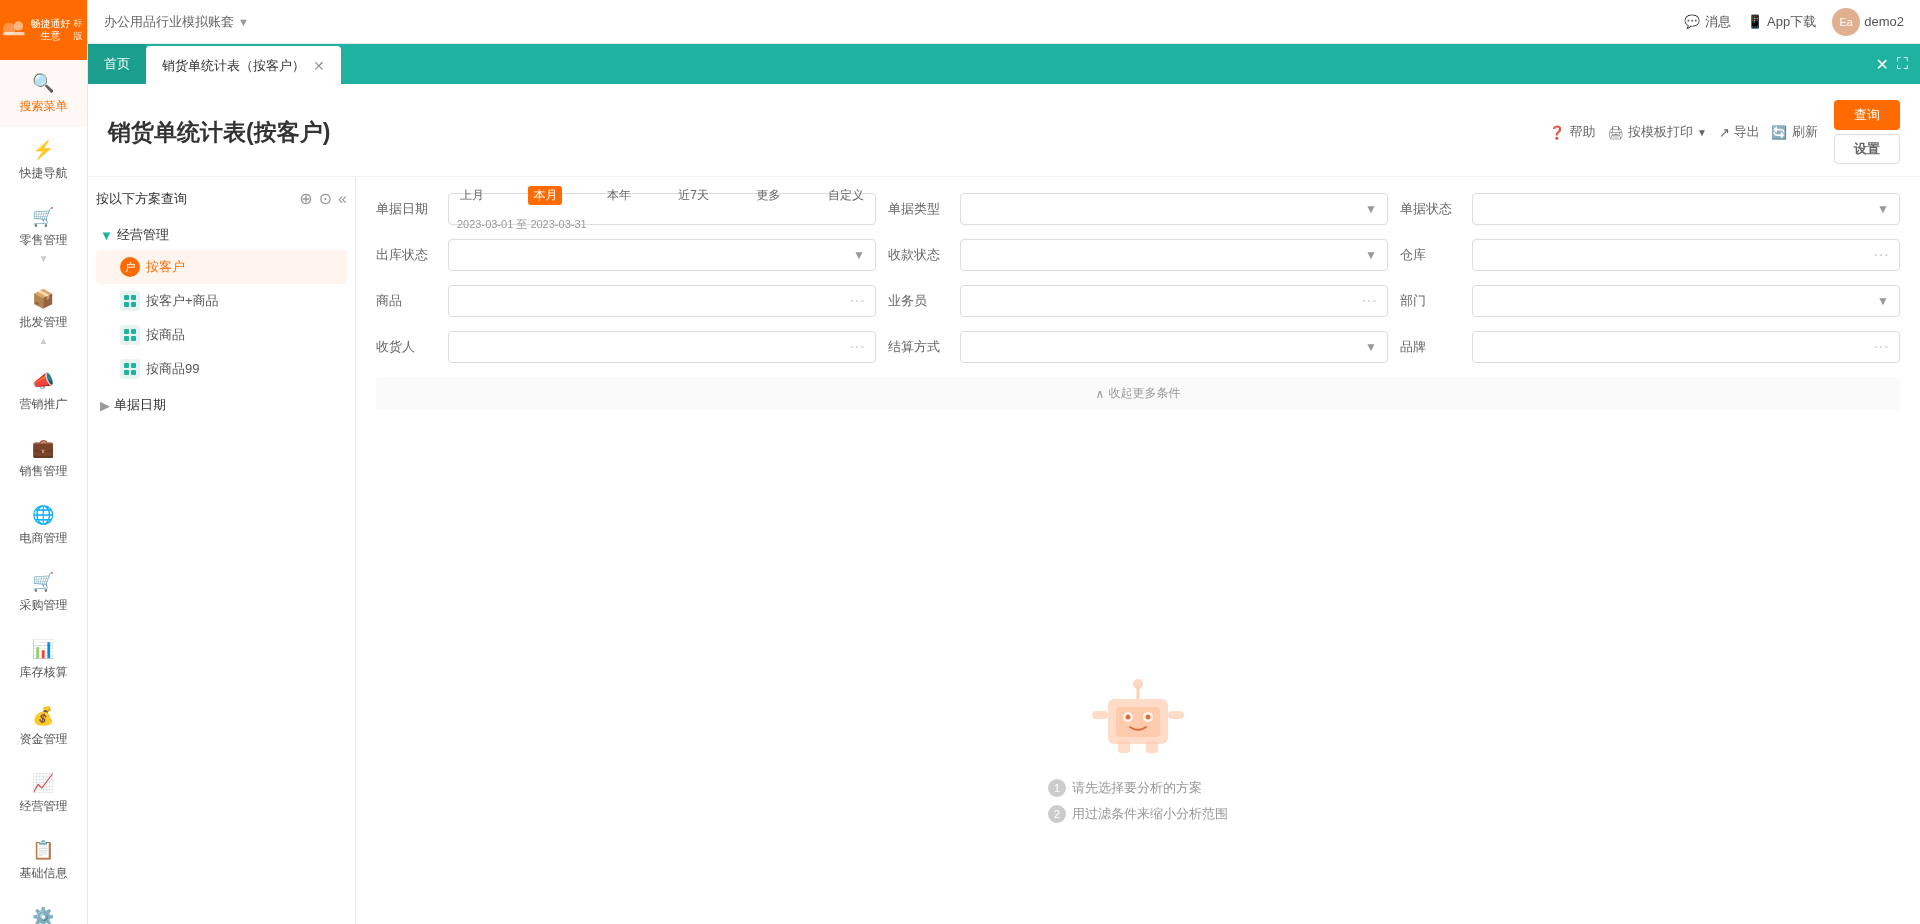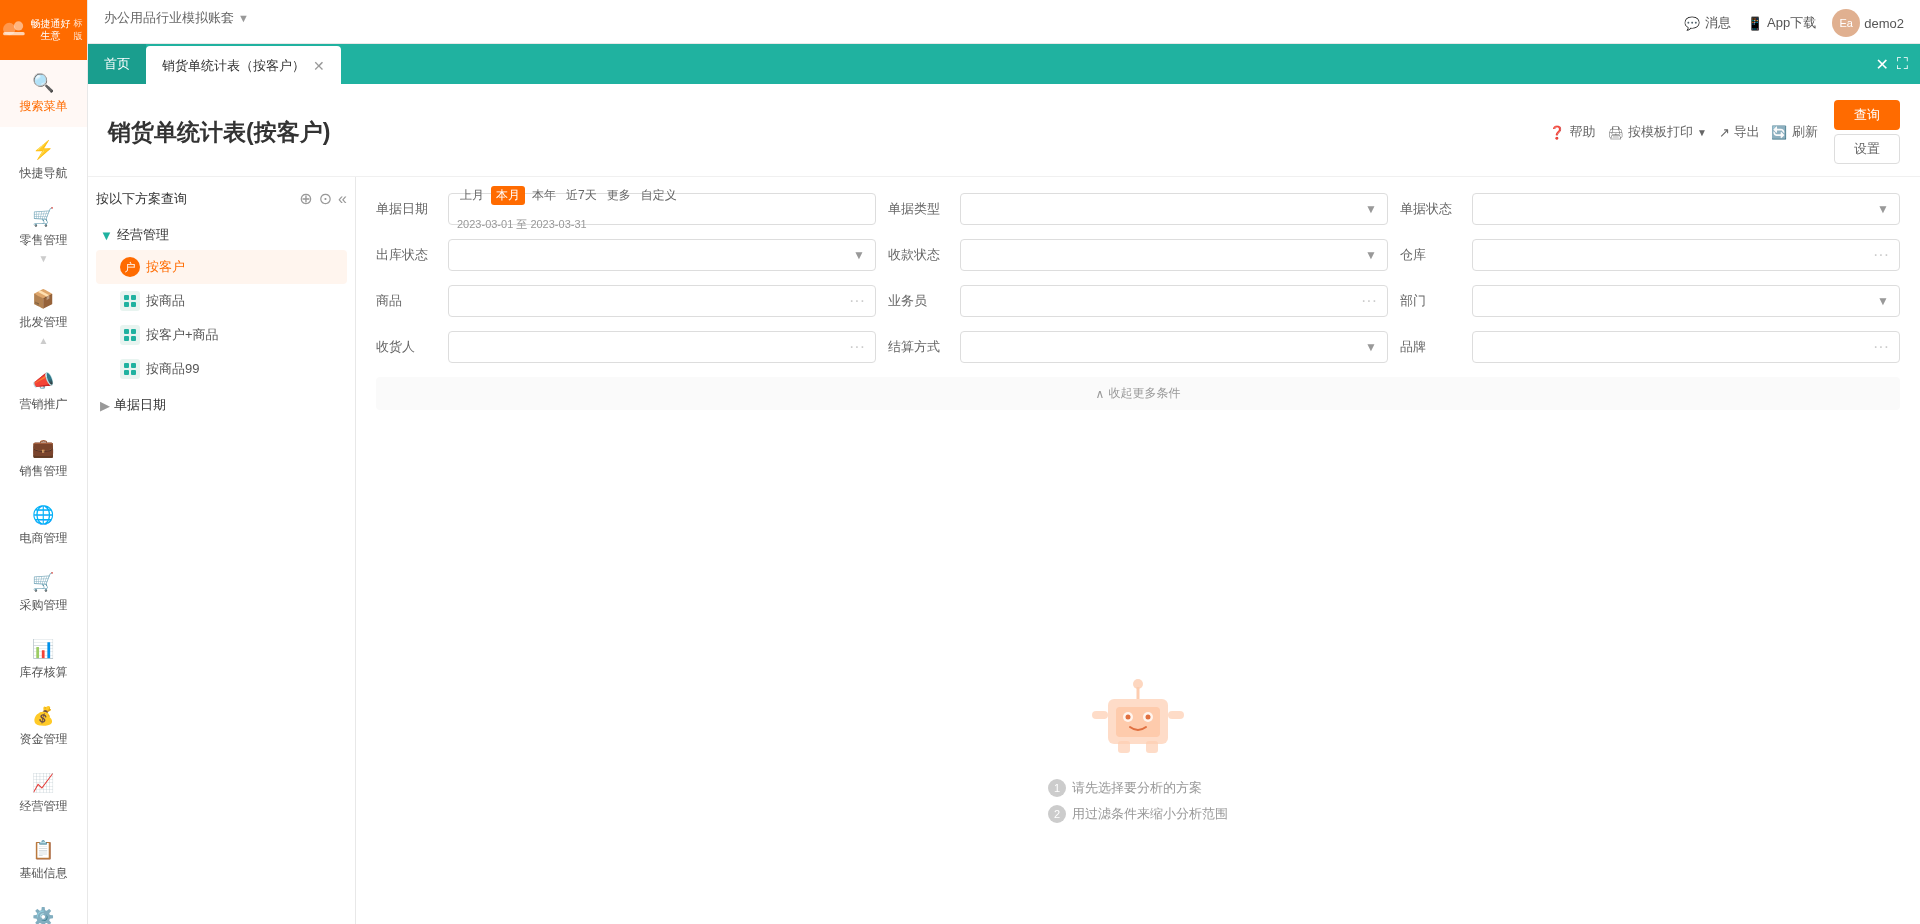--- a/index.html
+++ b/index.html
@@ -10,21 +10,21 @@
     .sidebar-logo { width: 88px; height: 60px; background: #ff6b00; display: flex; flex-direction: row; align-items: center; justify-content: center; color: #fff; font-size: 11px; flex-shrink: 0; }
     .sidebar-logo-icon { width: 36px; height: 28px; margin-bottom: 2px; }
     .sidebar-item { width: 88px; padding: 12px 4px; display: flex; flex-direction: column; align-items: center; cursor: pointer; color: #555; font-size: 12px; gap: 4px; }
     .sidebar-item .si-icon { font-size: 18px; }
     .sidebar-search { background: #fff8f5; color: #ff6b00; }
 
     
     .main { flex: 1; display: flex; flex-direction: column; height: 924px; }
 
     
-    .topbar { height: 44px; background: #fff; display: flex; align-items: flex-start; padding: 9px 16px; border-bottom: 1px solid #e8e8e8; justify-content: space-between; flex-shrink: 0; }
+    .topbar { height: 44px; background: #fff; display: flex; align-items: center; padding: 0 16px; border-bottom: 1px solid #e8e8e8; justify-content: space-between; flex-shrink: 0; }
     .topbar-left { display: flex; align-items: center; gap: 8px; color: #666; font-size: 13px; }
     .topbar-dropdown { display: flex; align-items: center; gap: 4px; cursor: pointer; }
     .topbar-right { display: flex; align-items: center; gap: 16px; color: #555; font-size: 13px; }
     .topbar-right-item { display: flex; align-items: center; gap: 4px; cursor: pointer; }
     .avatar { width: 28px; height: 28px; border-radius: 50%; background: #e0b090; display: flex; align-items: center; justify-content: center; color: #fff; font-size: 11px; }
 
     
     .tabbar { height: 40px; background: #20b2a0; display: flex; align-items: center; padding: 0 0; flex-shrink: 0; }
     .tab { height: 40px; padding: 0 16px; display: flex; align-items: center; gap: 8px; cursor: pointer; color: #fff; font-size: 13px; }
     .tab.home { background: #1a9e8e; }
@@ -35,21 +35,21 @@
 
     
     .page-content { flex: 1; background: #fff; overflow-y: auto; }
 
     
     .page-header { padding: 16px 20px 12px; display: flex; align-items: center; justify-content: space-between; border-bottom: 1px solid #f0f0f0; }
     .page-title { font-size: 23px; font-weight: bold; color: #333; }
     .page-header-actions { display: flex; align-items: center; gap: 12px; color: #666; font-size: 13px; }
     .page-header-action { display: flex; align-items: center; gap: 4px; cursor: pointer; color: #666; }
     .btn-query { background: #ff6b00; color: #fff; border: none; padding: 6px 20px; border-radius: 4px; cursor: pointer; font-size: 13px; }
-    .btn-setting { background: #fff; color: #666; border: 1px solid #ddd; padding: 5px 16px; border-radius: 4px; cursor: pointer; font-size: 13px; }
+    .btn-setting { background: #fff; color: #666; border: 1px solid #ddd; padding: 5px 16px; border-radius: 4px; cursor: pointer; font-size: 13px; font-weight: bold; }
 
     
     .content-body { display: flex; height: calc(924px - 44px - 40px - 56px); }
 
     
     .left-panel { width: 268px; border-right: 1px solid #e8e8e8; padding: 12px 8px; flex-shrink: 0; background: #fff; }
     .left-panel-header { display: flex; align-items: center; justify-content: space-between; margin-bottom: 12px; }
     .left-panel-title { font-size: 13px; color: #333; font-weight: 500; }
     .left-panel-icons { display: flex; align-items: center; gap: 6px; color: #999; }
     .left-panel-icon { cursor: pointer; font-size: 16px; }
@@ -63,21 +63,21 @@
     .tree-item-icon-bar { width: 20px; height: 20px; display: flex; align-items: center; justify-content: center; border-radius: 3px; background: #e8f0fc; color: #4080ff; font-size: 11px; flex-shrink: 0; }
 
     
     .filter-panel { flex: 1; padding: 16px 20px; overflow-y: auto; }
 
     .filter-row { display: grid; grid-template-columns: 1fr 1fr 1fr; gap: 12px; margin-bottom: 14px; align-items: center; }
     .filter-item { display: flex; align-items: center; gap: 16px; }
     .filter-label { color: #666; font-size: 13px; white-space: nowrap; min-width: 56px; }
     .filter-input { flex: 1; border: 1px solid #ddd; border-radius: 4px; padding: 5px 10px; font-size: 13px; color: #333; background: #fff; height: 32px; display: flex; align-items: center; justify-content: space-between; cursor: pointer; }
     .filter-input-date { flex: 1; border: 1px solid #ddd; border-radius: 4px; padding: 5px 10px; font-size: 13px; color: #333; background: #fff; height: 32px; display: flex; flex-direction: column; justify-content: center; }
-    .date-quick-btns { display: flex; align-items: center; gap: 4px; margin-bottom: 12px; }
+    .date-quick-btns { display: flex; align-items: center; gap: 4px; margin-bottom: 12px; justify-content: space-between; }
     .date-quick-btn { font-size: 12px; color: #666; cursor: pointer; padding: 1px 3px; }
     .date-quick-btn.active { background: #ff6b00; color: #fff; border-radius: 3px; padding: 1px 5px; }
     .date-range-text { font-size: 11px; color: #999; }
 
     .filter-dots { color: #ccc; font-size: 16px; }
     .filter-chevron { color: #999; font-size: 12px; }
 
     .collapse-bar { display: flex; align-items: center; justify-content: center; padding: 8px 0; color: #999; font-size: 12px; cursor: pointer; gap: 4px; background: #fafafa; border-radius: 4px; margin-top: 8px; }
 
     
@@ -253,32 +253,32 @@
           </div>
           <div class="tree-item">
             <div class="tree-item-icon-sq">
               <svg width="12" height="12" viewBox="0 0 12 12">
                   <rect x="0" y="0" width="5" height="5" fill="#20b2a0" rx="1"></rect>
                   <rect x="7" y="0" width="5" height="5" fill="#20b2a0" rx="1"></rect>
                   <rect x="0" y="7" width="5" height="5" fill="#20b2a0" rx="1"></rect>
                   <rect x="7" y="7" width="5" height="5" fill="#20b2a0" rx="1"></rect>
                 </svg>
             </div>
-            <span>按商品</span>
+            <span>按客户+商品</span>
           </div>
           <div class="tree-item">
             <div class="tree-item-icon-sq">
               <svg width="12" height="12" viewBox="0 0 12 12">
                   <rect x="0" y="0" width="5" height="5" fill="#20b2a0" rx="1"></rect>
                   <rect x="7" y="0" width="5" height="5" fill="#20b2a0" rx="1"></rect>
                   <rect x="0" y="7" width="5" height="5" fill="#20b2a0" rx="1"></rect>
                   <rect x="7" y="7" width="5" height="5" fill="#20b2a0" rx="1"></rect>
                 </svg>
             </div>
-            <span>按客户+商品</span>
+            <span>按商品</span>
           </div>
           <div class="tree-item">
             <div class="tree-item-icon-sq">
               <svg width="12" height="12" viewBox="0 0 12 12">
                   <rect x="0" y="0" width="5" height="5" fill="#20b2a0" rx="1"></rect>
                   <rect x="7" y="0" width="5" height="5" fill="#20b2a0" rx="1"></rect>
                   <rect x="0" y="7" width="5" height="5" fill="#20b2a0" rx="1"></rect>
                   <rect x="7" y="7" width="5" height="5" fill="#20b2a0" rx="1"></rect>
                 </svg>
             </div>

